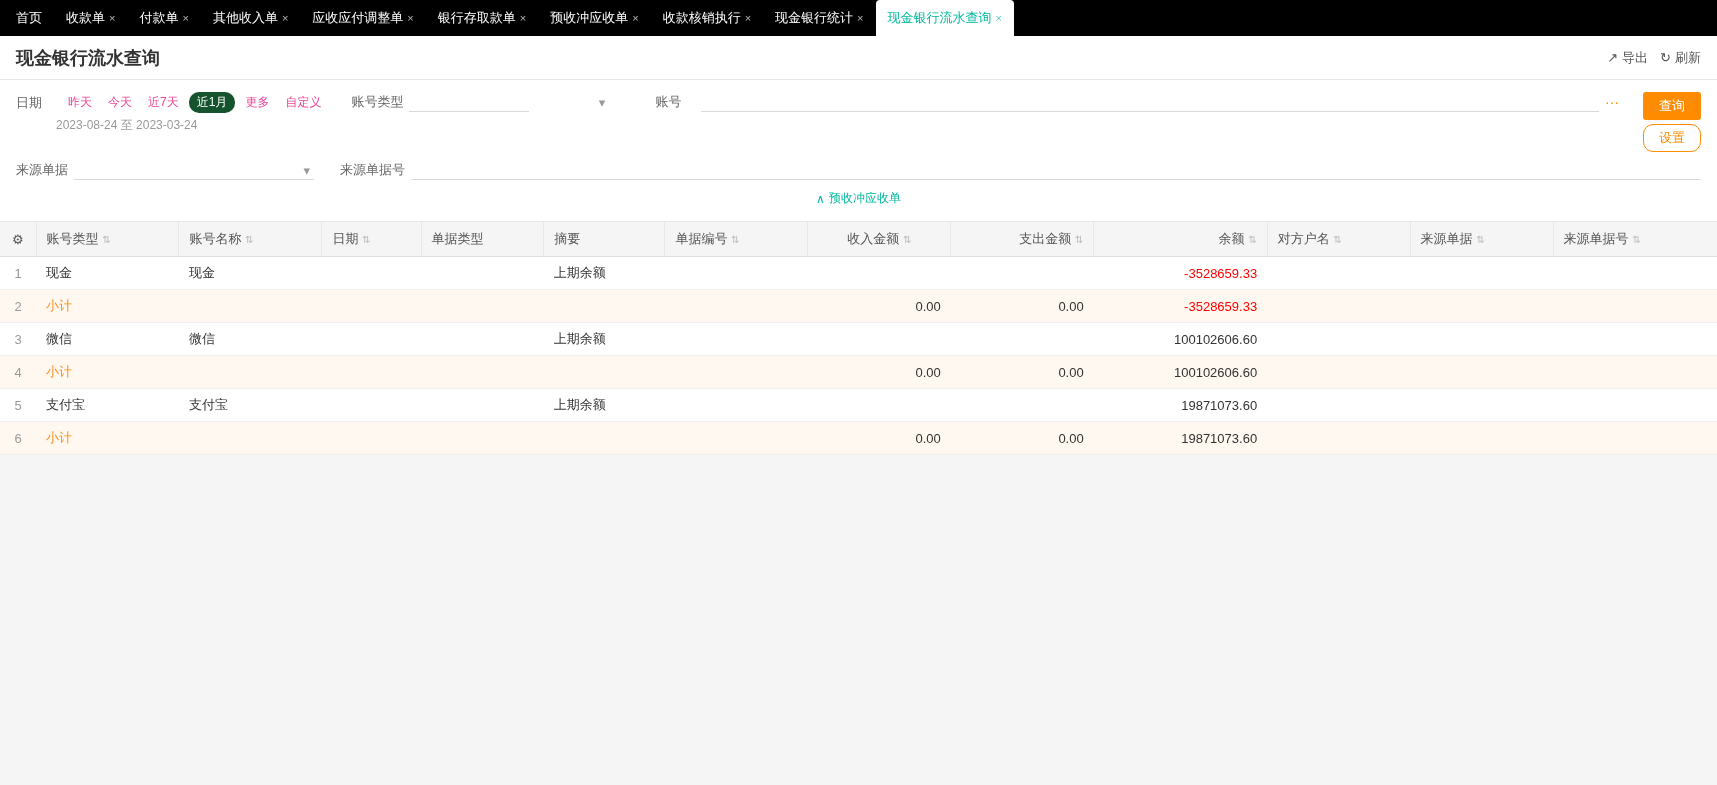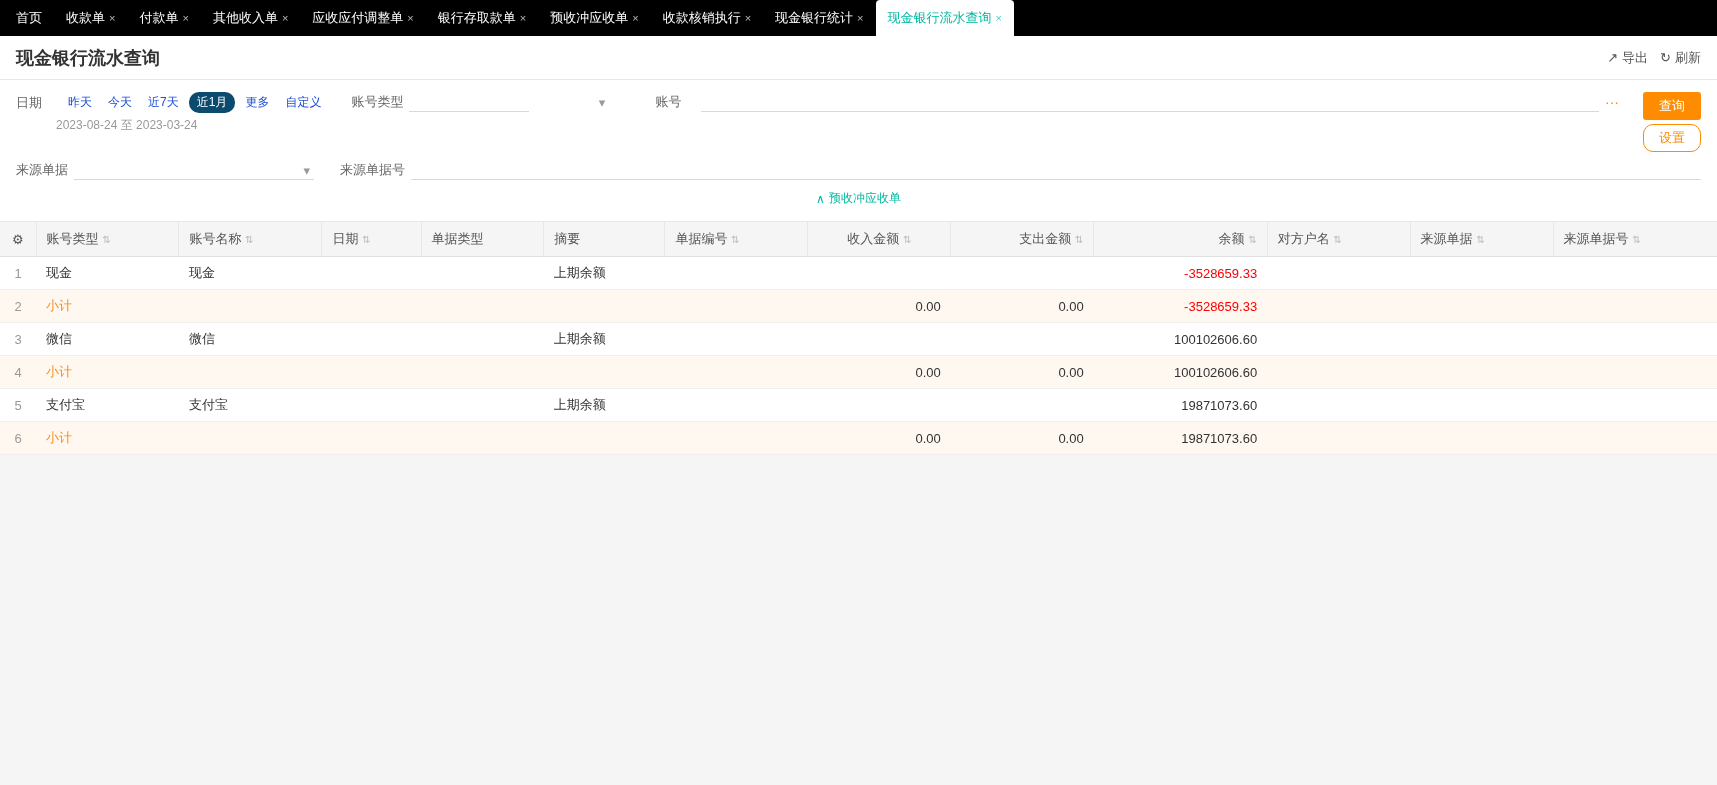--- a/index.html
+++ b/index.html
@@ -79,25 +79,25 @@
     }
     .filter-date-buttons {
       display: flex;
       align-items: center;
       gap: 4px;
     }
     .date-btn {
       padding: 2px 6px;
       border-radius: 3px;
       cursor: pointer;
-      color: #1d4ed8;
+      color: #ec4899;
       font-size: 12px;
     }
     .date-btn.active {
-      background: #0c4a6e;
+      background: #14532d;
       color: #fff;
       border-radius: 10px;
       padding: 2px 8px;
     }
     .date-range-text {
       color: #999;
       font-size: 12px;
       margin-top: 2px;
     }
     .filter-select {

